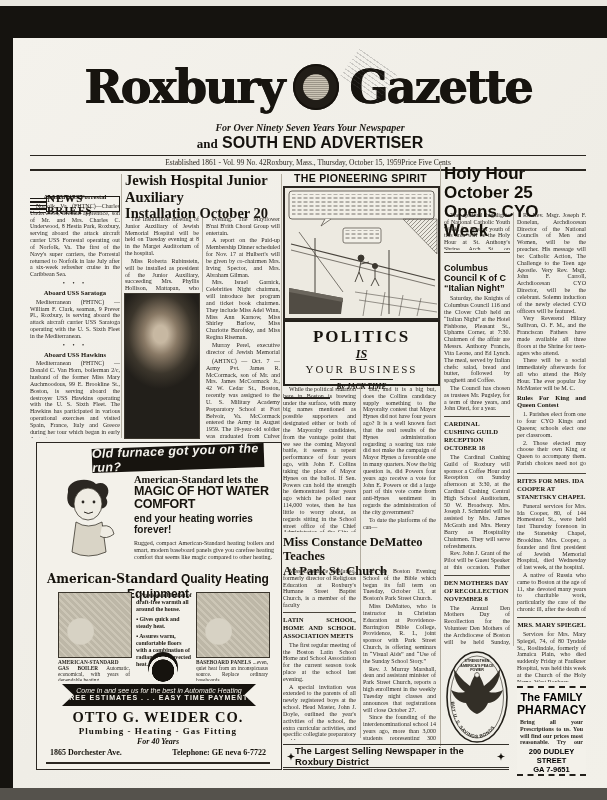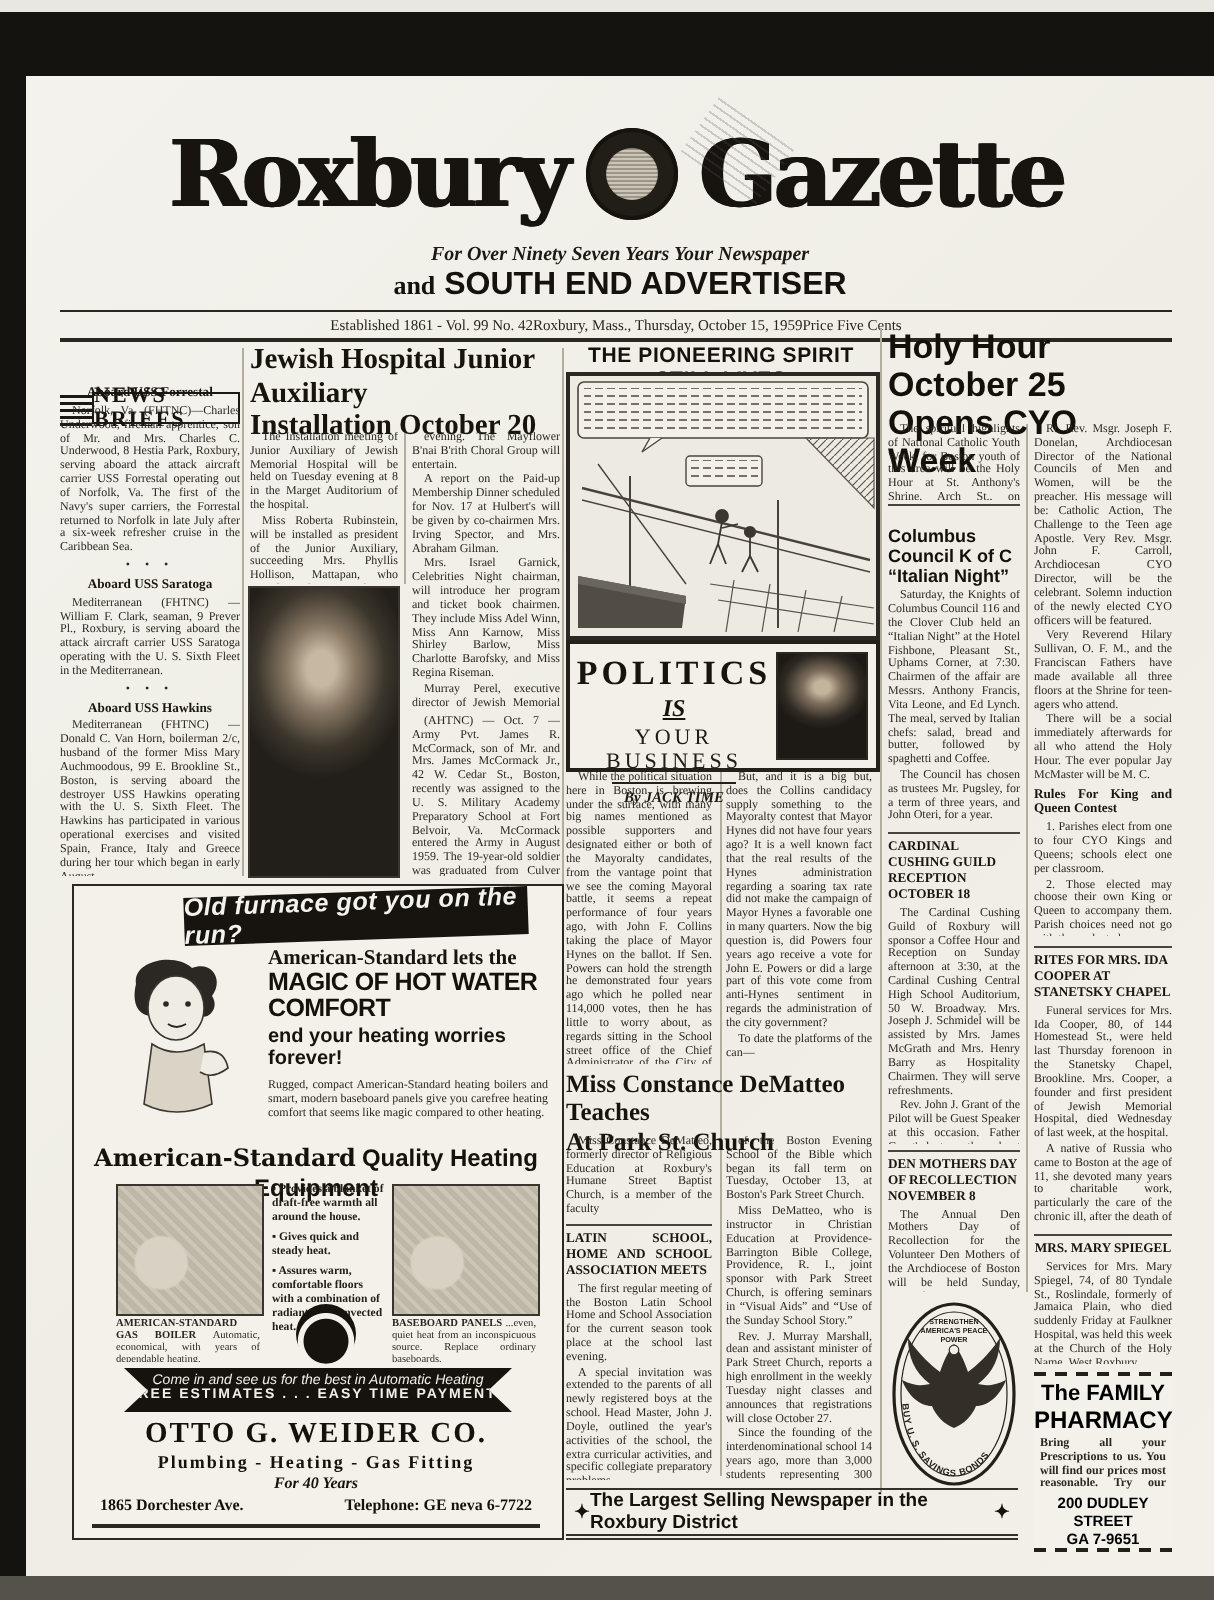--- a/index.html
+++ b/index.html
@@ -201,21 +201,21 @@
       <line x1="74" y1="84" x2="78" y2="94"></line>
       <line x1="76" y1="76" x2="84" y2="74"></line>
       <circle cx="90" cy="78" r="2.6" fill="#3b372f"></circle>
       <line x1="90" y1="81" x2="90" y2="90"></line>
       <line x1="90" y1="90" x2="86" y2="98"></line>
       <line x1="90" y1="90" x2="94" y2="98"></line>
     </g>
   </svg>
 </div>
 
-<div class="abs politics-box" style="left:283px;top:320px;width:153px;height:62px;">
+<div class="abs politics-box" style="left:283px;top:320px;width:153px;height:62px;flex-direction:column;">
   <div class="pol-left">
     <div class="pol-l1">POLITICS</div>
     <div class="pol-l2">IS</div>
     <div class="pol-l3">YOUR BUSINESS</div>
     <div class="pol-by">By JACK TIME</div>
   </div>
   <div style="width:44px;height:52px;margin:5px 5px 0 0;box-shadow:0 0 0 1px #2b2722;background:radial-gradient(ellipse 55% 40% at 50% 32%,#c3b49d 0 16%,#7d6e5c 40%,#2f2a23 78%,#1d1a15 100%);"></div>
 </div>
 <div class="abs col" style="left:283px;top:386px;width:73px;height:146px;">
   <div class="p">While the political situation here in Boston is brewing under the surface, with many big names mentioned as possible supporters and designated either or both of the Mayoralty candidates, from the vantage point that we see the coming Mayoral battle, it seems a repeat performance of four years ago, with John F. Collins taking the place of Mayor Hynes on the ballot. If Sen. Powers can hold the strength he demonstrated four years ago which he polled near 114,000 votes, then he has little to worry about, as regards sitting in the School street office of the Chief Administrator of the City of Boston starting the first week in January.</div>

